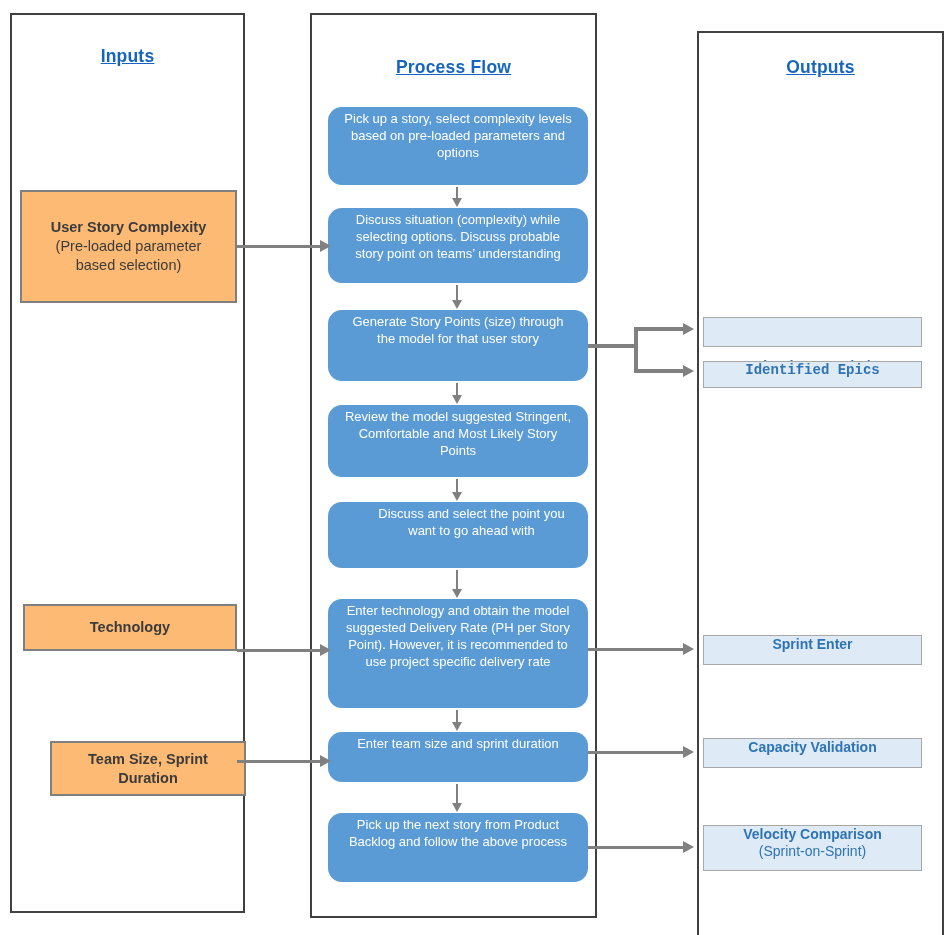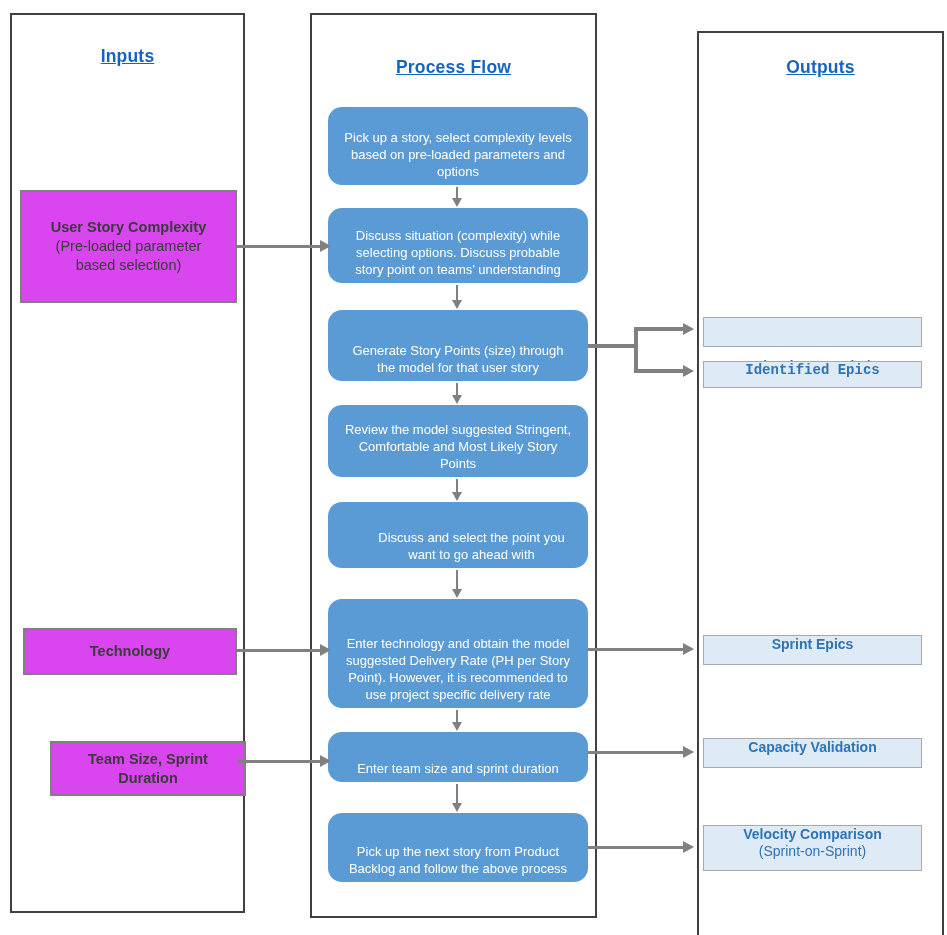--- a/index.html
+++ b/index.html
@@ -6,29 +6,29 @@
   .canvas{
     position:relative;width:947px;height:935px;background:#ffffff;
     font-family:"Liberation Sans", sans-serif;overflow:hidden;
   }
   .panel{position:absolute;border:2px solid #404040;background:#ffffff;box-sizing:border-box;}
   .panel-title{
     position:absolute;width:100%;text-align:center;font-weight:bold;
     font-size:17.5px;color:#1565C0;text-decoration:underline;letter-spacing:.2px;
   }
   .input-box{
-    position:absolute;border:2px solid #7f7f7f;background:#d946ef;box-sizing:border-box;
+    position:absolute;border:2px solid #7f7f7f;background:#fdba74;box-sizing:border-box;
     display:flex;flex-direction:column;justify-content:center;align-items:center;
     text-align:center;color:#3b3b3b;font-size:14.5px;line-height:1.3;padding:4px 10px;
   }
   .input-box .b{font-weight:bold;}
   .input-box .r{font-weight:normal;}
   .pbox{
     position:absolute;left:328px;width:260px;background:#5B9BD5;border-radius:14px;
-    display:flex;align-items:flex-end;justify-content:center;text-align:center;
+    display:flex;align-items:flex-start;justify-content:center;text-align:center;
     color:#ffffff;font-size:13px;line-height:1.3;padding:4px 14px;box-sizing:border-box;
   }
   .obox{
     position:absolute;left:703px;width:219px;background:#DEEAF6;border:1.5px solid #a8a8a8;
     box-sizing:border-box;display:flex;flex-direction:column;align-items:center;
     text-align:center;color:#2E74B5;font-size:14px;line-height:1.2;
   }
   .obox .lb{font-weight:bold;}
   .obox .it{font-weight:bold;font-style:italic;margin-left:5px;margin-top:40px;}
   .obox .sub{font-weight:normal;}
@@ -57,21 +57,21 @@
   <section class="panel" style="left:697px;top:31px;width:247px;height:907px;">
     <div class="panel-title" style="top:24px;">Outputs</div>
   </section>
 
   <div class="input-box" style="left:20px;top:190px;width:217px;height:113px;">
     <div class="b">User Story Complexity</div>
     <div class="r">(Pre-loaded parameter</div>
     <div class="r">based selection)</div>
   </div>
 
-  <div class="input-box" style="left:23px;top:628px;width:214px;height:47px;">
+  <div class="input-box" style="left:23px;top:604px;width:214px;height:47px;">
     <div class="b">Technology</div>
   </div>
 
   <div class="input-box" style="left:23px;top:741px;width:196px;height:55px;margin-left:27px;">
     <div class="b" style="width:160px;">Team Size, Sprint Duration</div>
   </div>
 
   <div class="pbox" style="top:107px;height:78px;">
       <span>Pick up a story, select complexity levels based on pre-loaded parameters and options</span>
     </div>
@@ -100,21 +100,21 @@
   <div class="obox" style="top:317px;height:30px;">
     <div class="row">
       <span class="lb">Size</span>
       <span class="it">(Story Point)</span>
     </div>
   </div>
   <div class="obox" style="top:361px;height:27px;font-family:Liberation Mono, monospace;">
     <span class="lb">Identified Epics</span>
   </div>
   <div class="obox" style="top:635px;height:30px;">
-    <span class="lb">Sprint Epics</span>
+    <span class="lb">Sprint Enter</span>
   </div>
   <div class="obox" style="top:738px;height:30px;">
     <span class="lb">Capacity Validation</span>
   </div>
   <div class="obox" style="top:825px;height:46px;">
     <span class="lb">Velocity Comparison</span>
     <span class="sub">(Sprint-on-Sprint)</span>
   </div>
 
   <div class="dl" style="left:456px;top:187px;height:12px;"></div>

